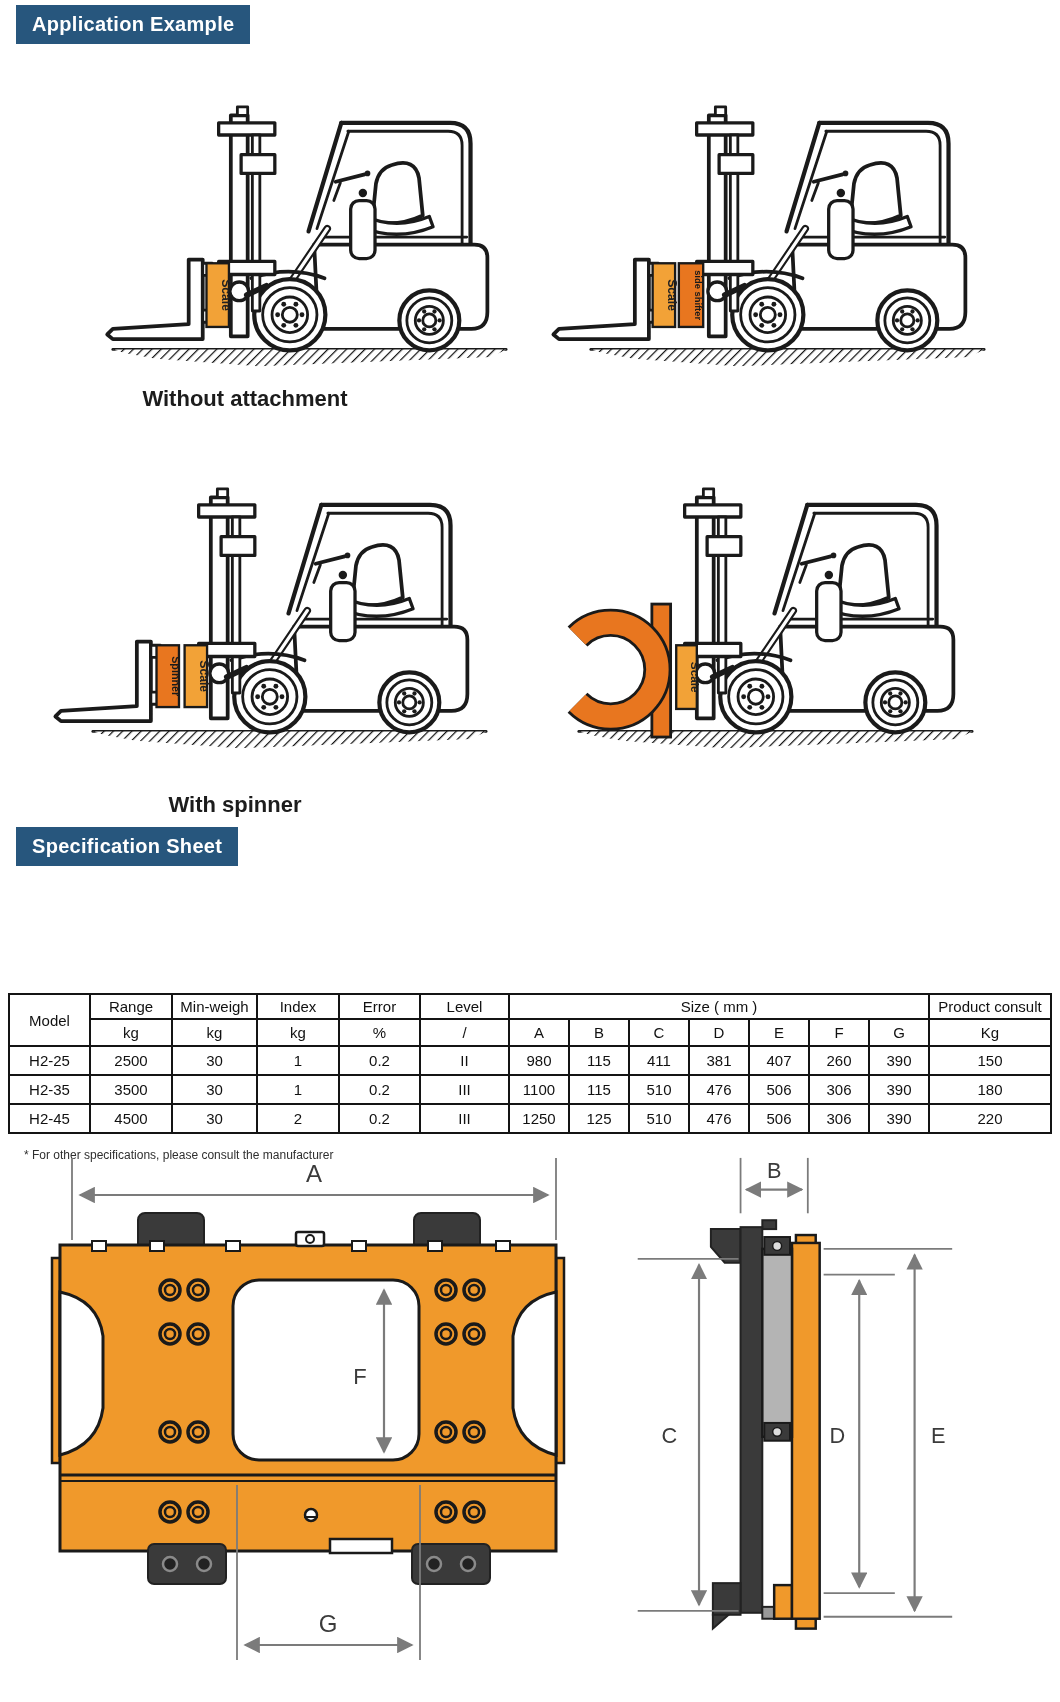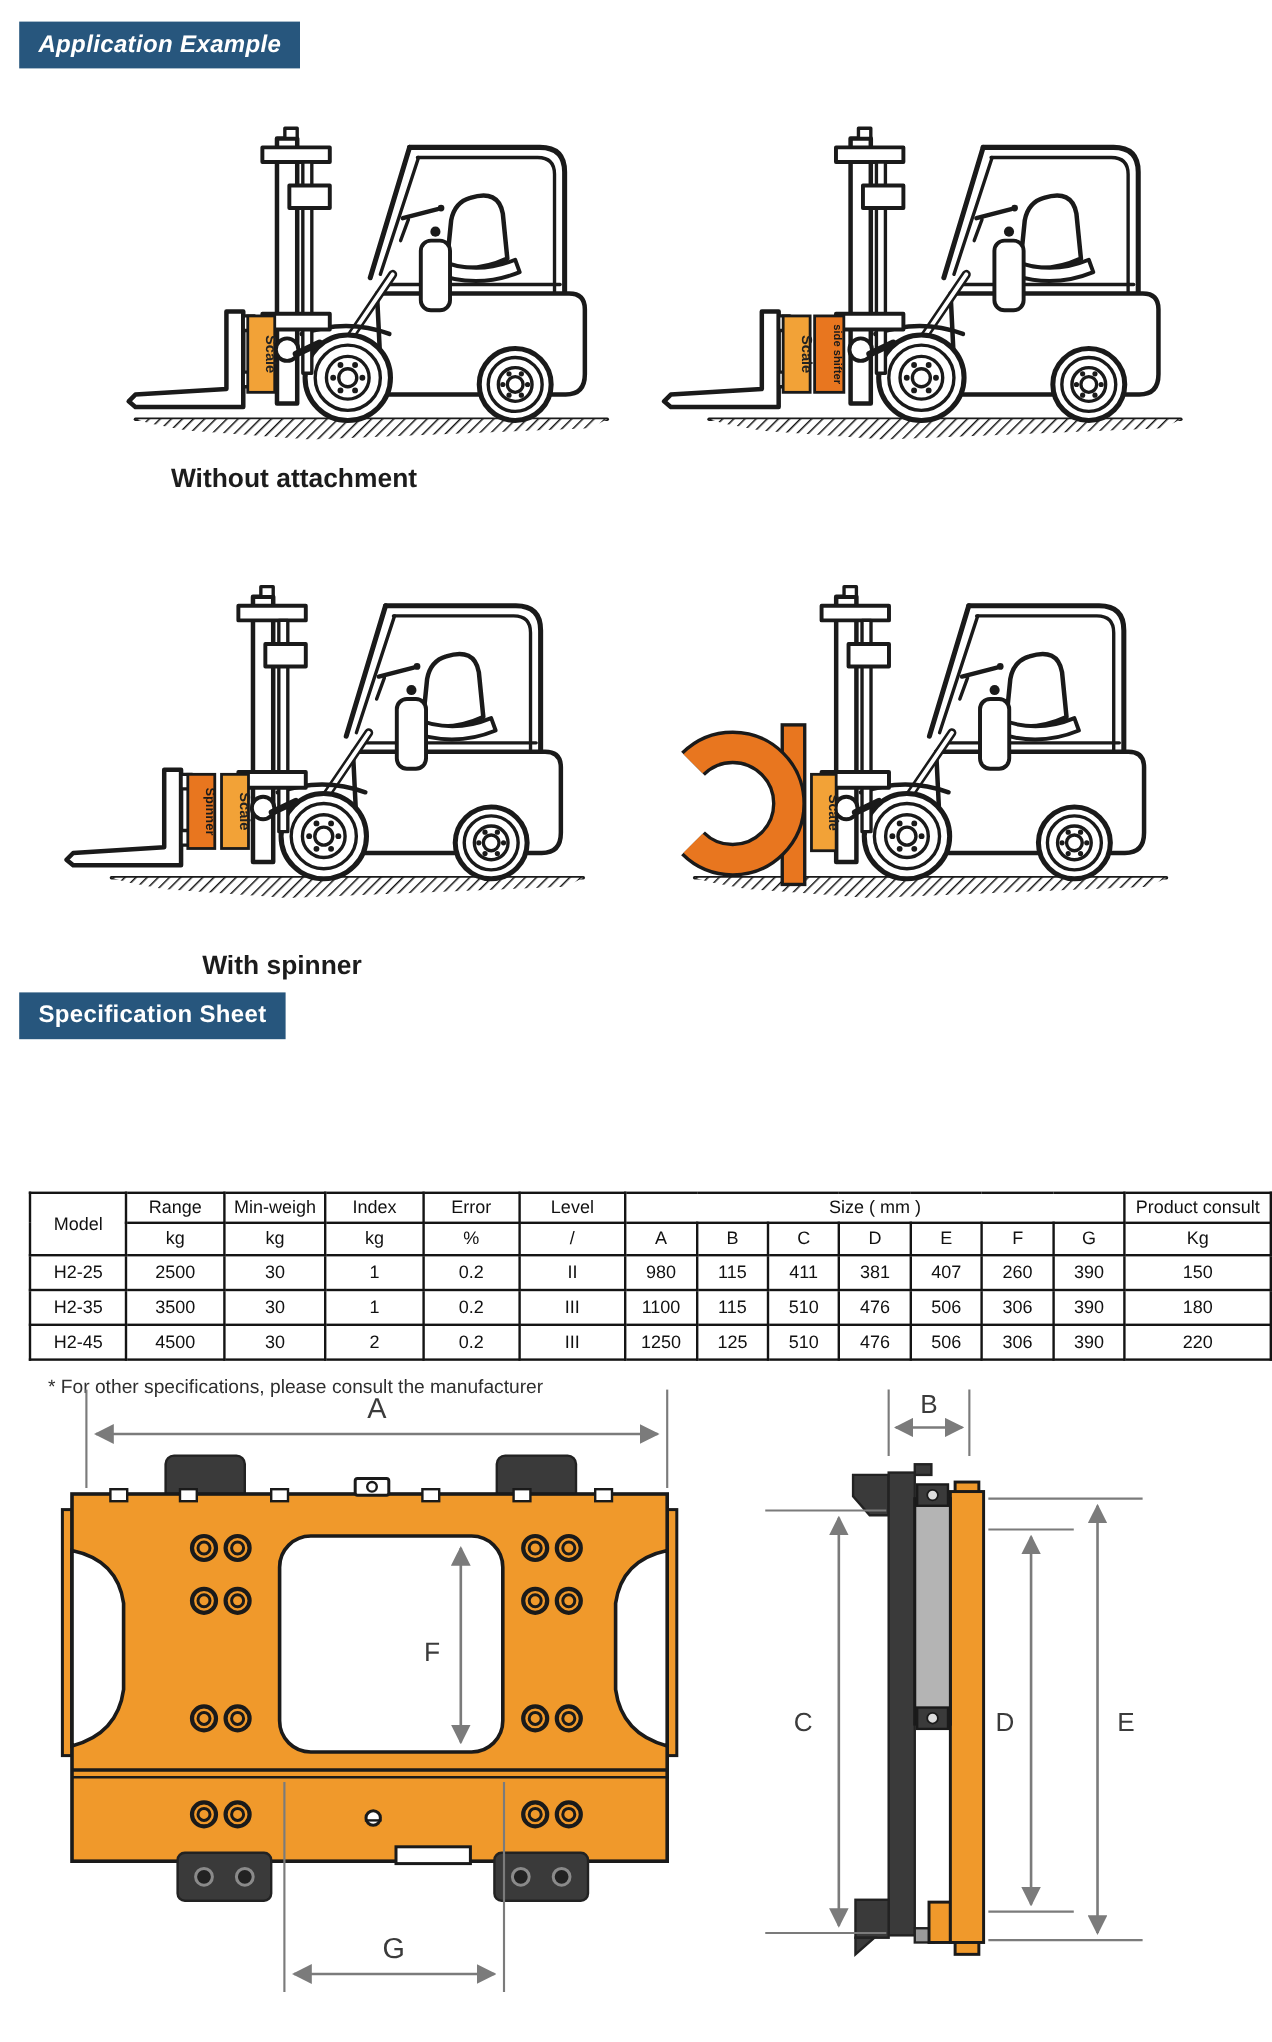--- a/index.html
+++ b/index.html
@@ -1,30 +1,30 @@
 <!DOCTYPE html>
 <html><head>
 <meta charset="utf-8">
 <style>
   html,body{margin:0;padding:0;background:#e9e9e9;}
   .page{position:relative;width:1060px;height:1702px;background:#fff;margin:0 auto;
         font-family:"Liberation Sans","DejaVu Sans",sans-serif;overflow:hidden;}
   .banner{position:absolute;left:16px;background:#27567D;color:#fff;
           font-size:20px;font-weight:bold;padding:8px 16px;letter-spacing:.3px;}
-  .banner.b1{top:18px;font-style:italic;}
+  .banner.b1{top:5px;}
   .banner.b2{top:827px;}
   .fig{position:absolute;}
   .caption{position:absolute;text-align:center;font-size:22px;font-weight:bold;color:#1c1c1c;}
-  .spec{position:absolute;left:24px;top:993px;border-collapse:collapse;table-layout:fixed;}
+  .spec{position:absolute;left:8px;top:993px;border-collapse:collapse;table-layout:fixed;}
   .spec th,.spec td{border:2px solid #141414;text-align:center;vertical-align:middle;
         font-size:15px;font-weight:400;color:#111;padding:0;white-space:nowrap;overflow:hidden;}
   .spec thead tr:first-child{height:25px;}
   .spec thead tr:last-child{height:27px;}
   .spec tbody tr{height:29px;}
-  .footnote{position:absolute;left:24px;top:1148px;font-size:16px;color:#2f2f2f;margin-left:16px;}
+  .footnote{position:absolute;left:24px;top:1148px;font-size:12px;color:#2f2f2f;}
   svg text{font-family:"Liberation Sans","DejaVu Sans",sans-serif;}
 </style>
 </head>
 <body>
 
 <div class="page">
 
   <svg width="0" height="0" style="position:absolute" aria-hidden="true">
     <defs>
       <pattern id="hatch" width="7" height="7" patternUnits="userSpaceOnUse" patternTransform="rotate(45)">

